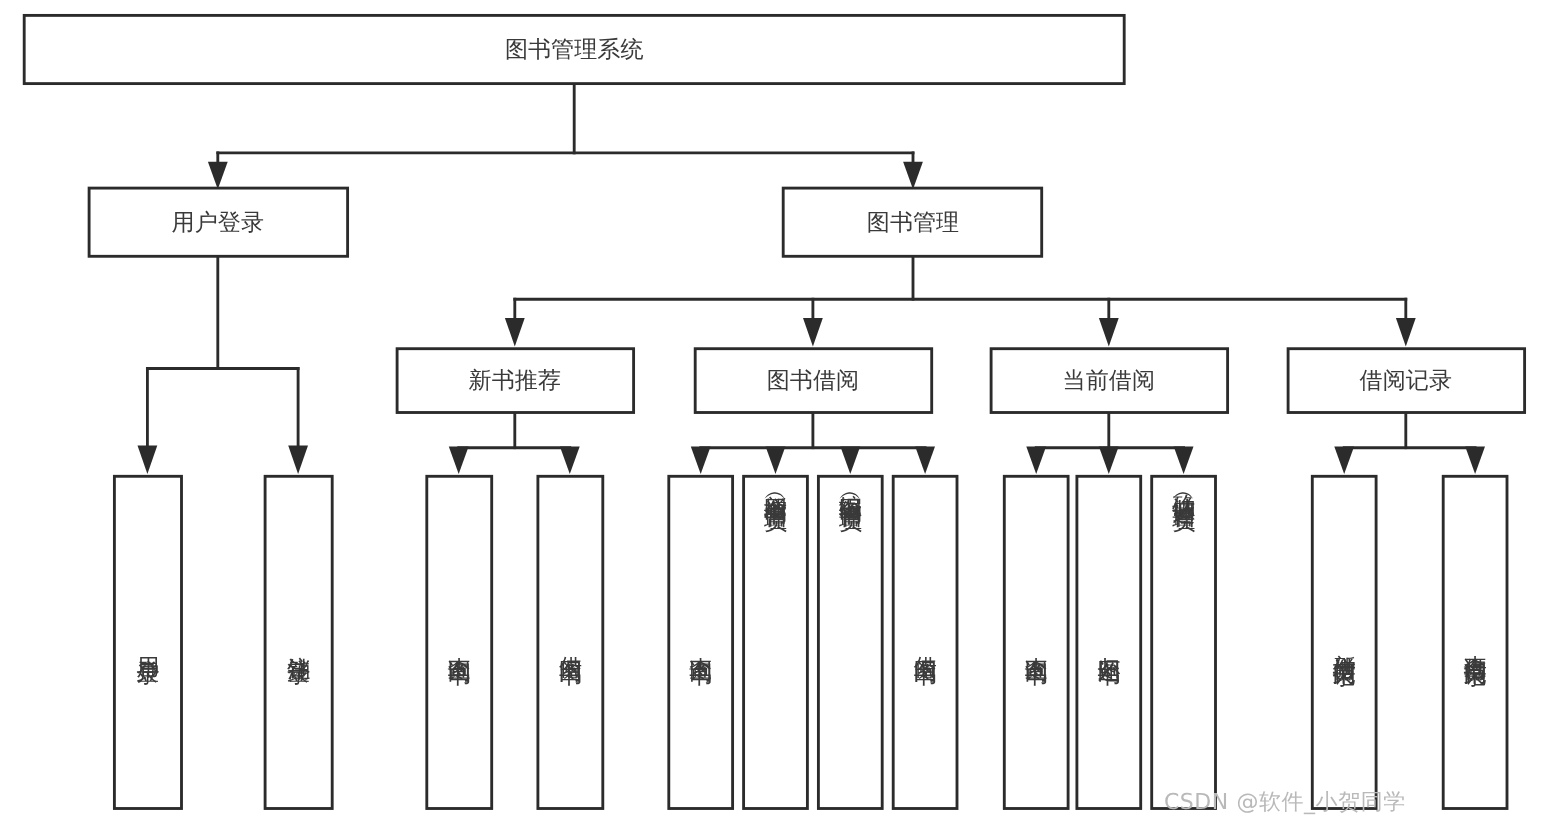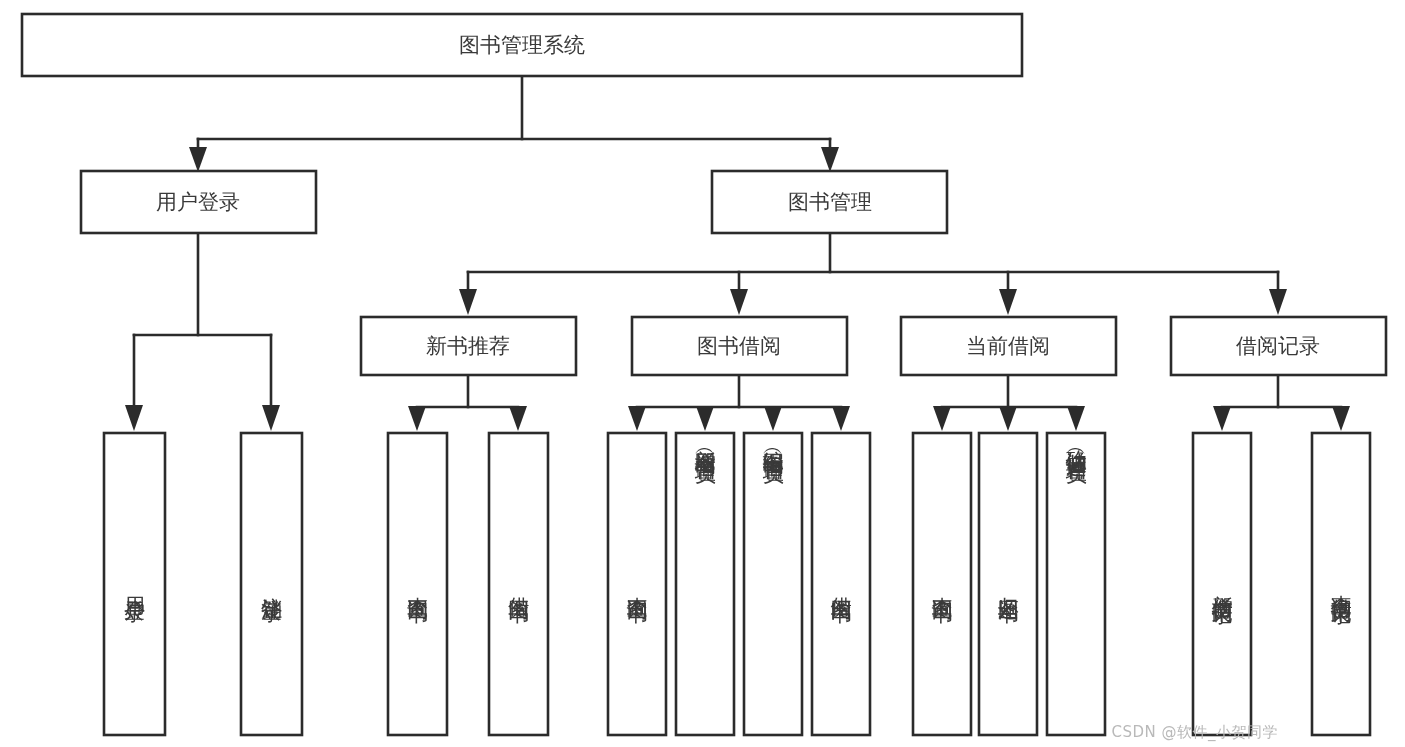--- a/index.html
+++ b/index.html
@@ -63,21 +63,21 @@
     line-height: 1.25;
     letter-spacing: 2px;
     color: #3a3a3a;
     white-space: nowrap;
   }
   .watermark {
     position: absolute;
     right: 8px;
     bottom: 5px;
     font-family: "DejaVu Sans", "Liberation Sans", sans-serif;
-    font-size: 15px;
+    font-size: 20px;
     color: #b9b9b9;
     letter-spacing: 0.5px;
     white-space: nowrap;
   }
 </style>
 </head>
 <body>
 
 <div id="diagram-root">
 

